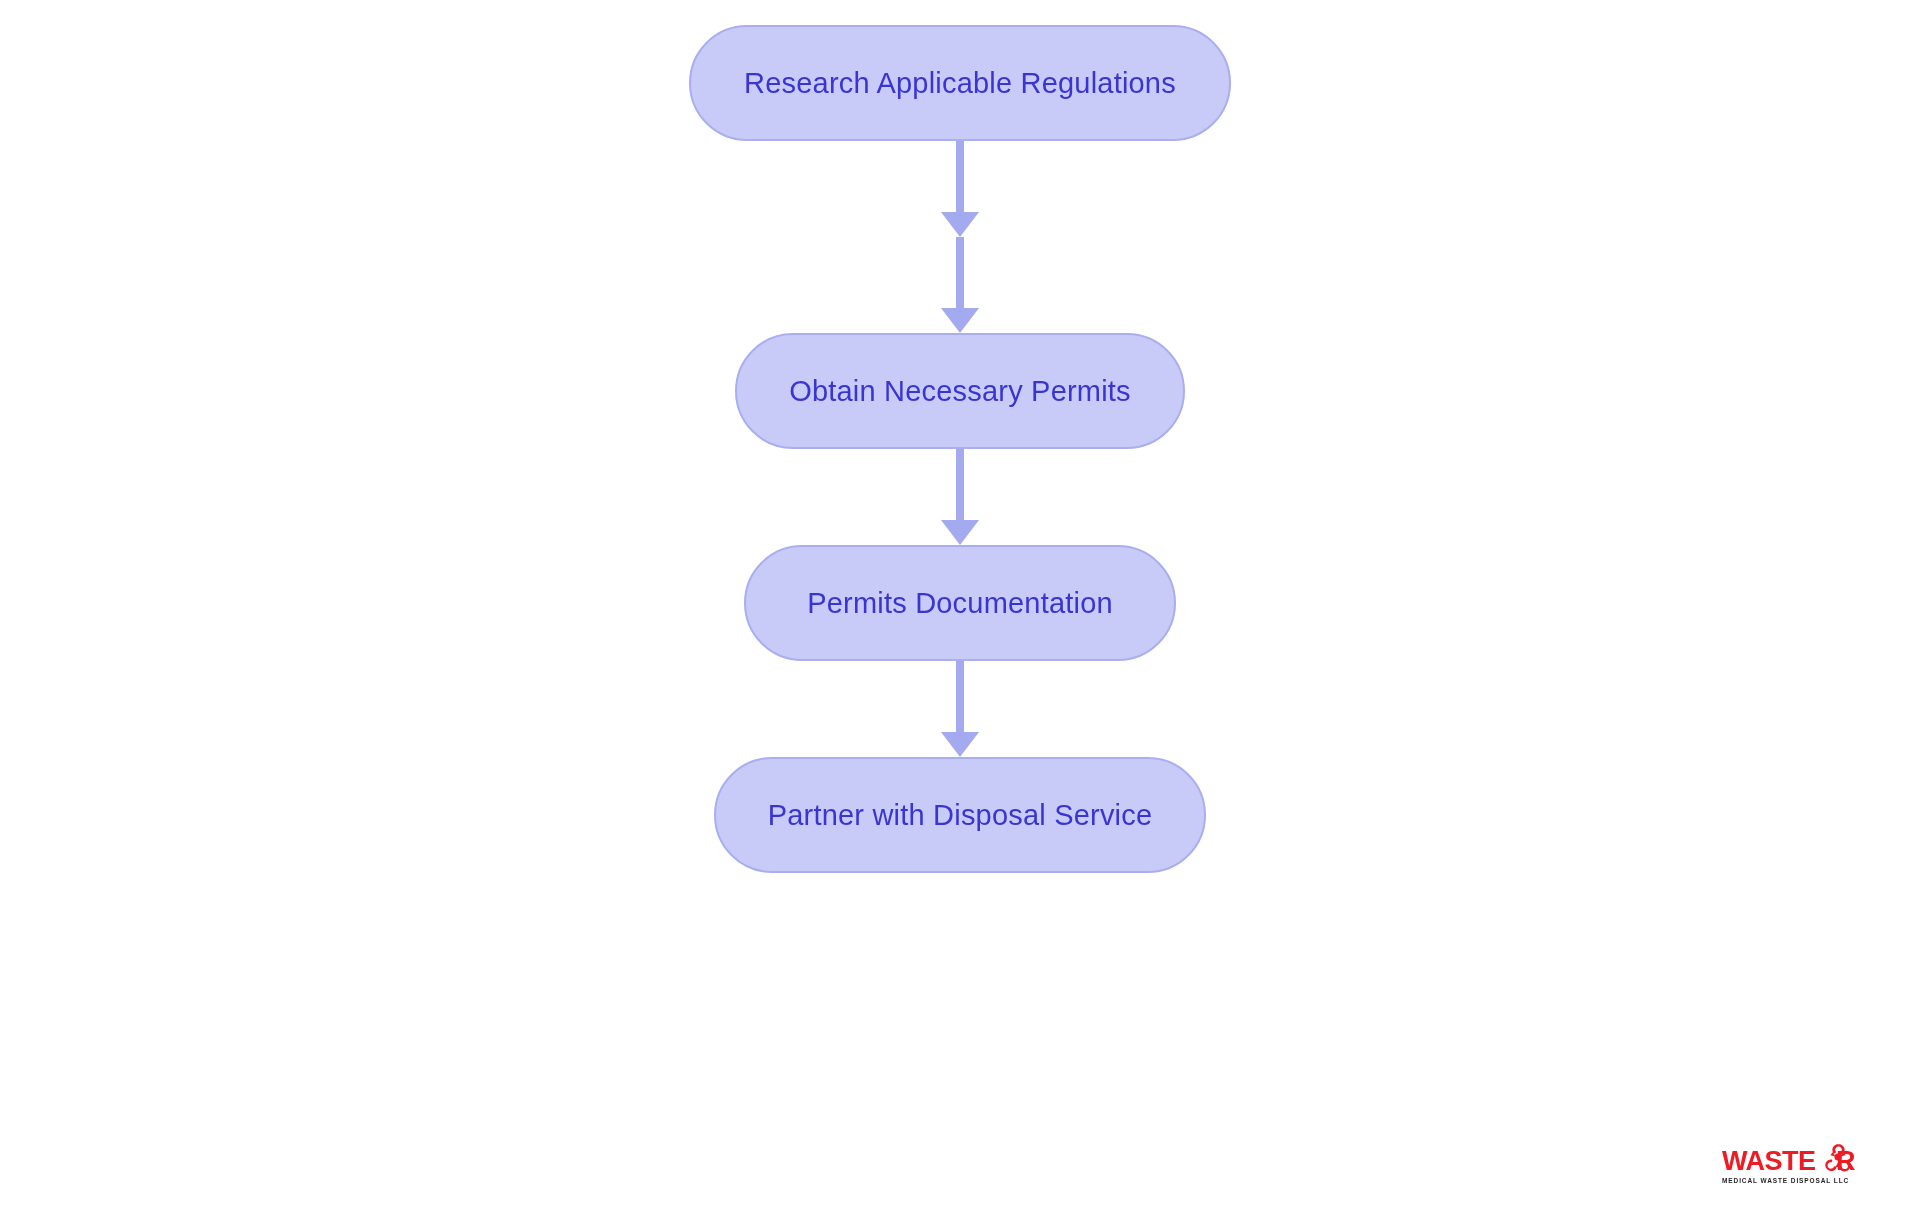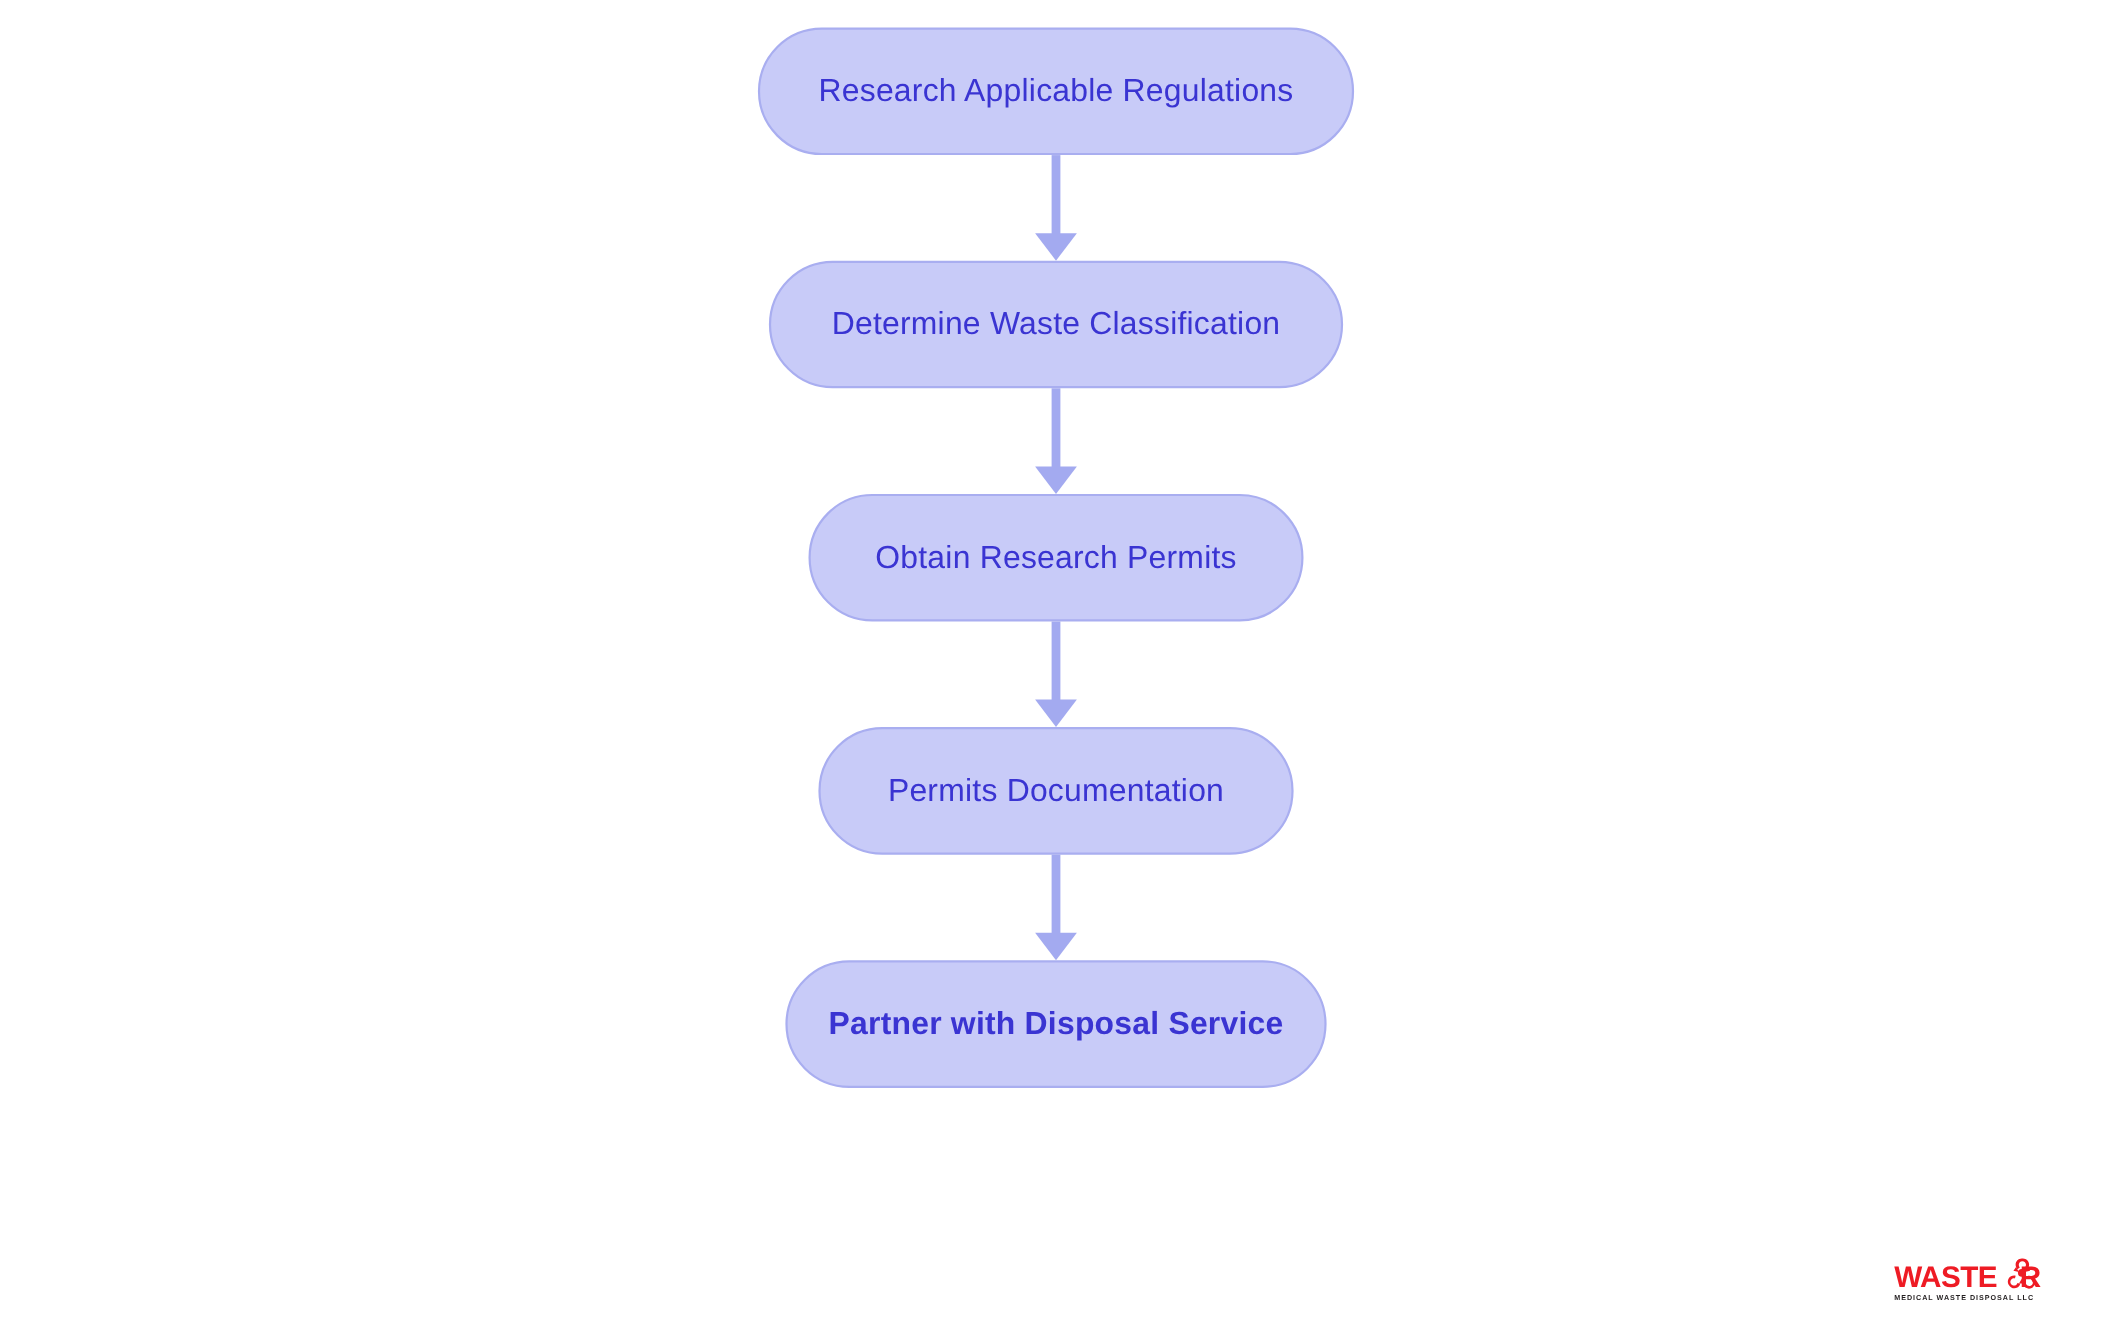--- a/index.html
+++ b/index.html
@@ -74,21 +74,21 @@
     border-right: 19px solid transparent;
     border-top: 25px solid #a3aaf0;
     margin-top: -1px;
   }
 
   
   .node-0 { width: 542px; }
   .node-1 { width: 522px; }
   .node-2 { width: 450px; }
   .node-3 { width: 432px; }
-  .node-4 { width: 492px; font-weight: bold; }
+  .node-4 { width: 492px; }
 
   #brand-logo {
     position: absolute;
     right: 28px;
     bottom: 38px;
     width: 170px;
     height: 46px;
     display: flex;
     flex-direction: column;
     align-items: flex-start;
@@ -131,31 +131,28 @@
 
     <div class="node node-0">
       <span>Research Applicable Regulations</span>
     </div>
 
     <div class="connector">
       <div class="line"></div>
       <div class="head"></div>
     </div>
 
-    <div class="node node-1">
-      <span>Determine Waste Classification</span>
-    </div>
 
     <div class="connector">
       <div class="line"></div>
       <div class="head"></div>
     </div>
 
     <div class="node node-2">
-      <span>Obtain Research Permits</span>
+      <span>Obtain Necessary Permits</span>
     </div>
 
     <div class="connector">
       <div class="line"></div>
       <div class="head"></div>
     </div>
 
     <div class="node node-3">
       <span>Permits Documentation</span>
     </div>

